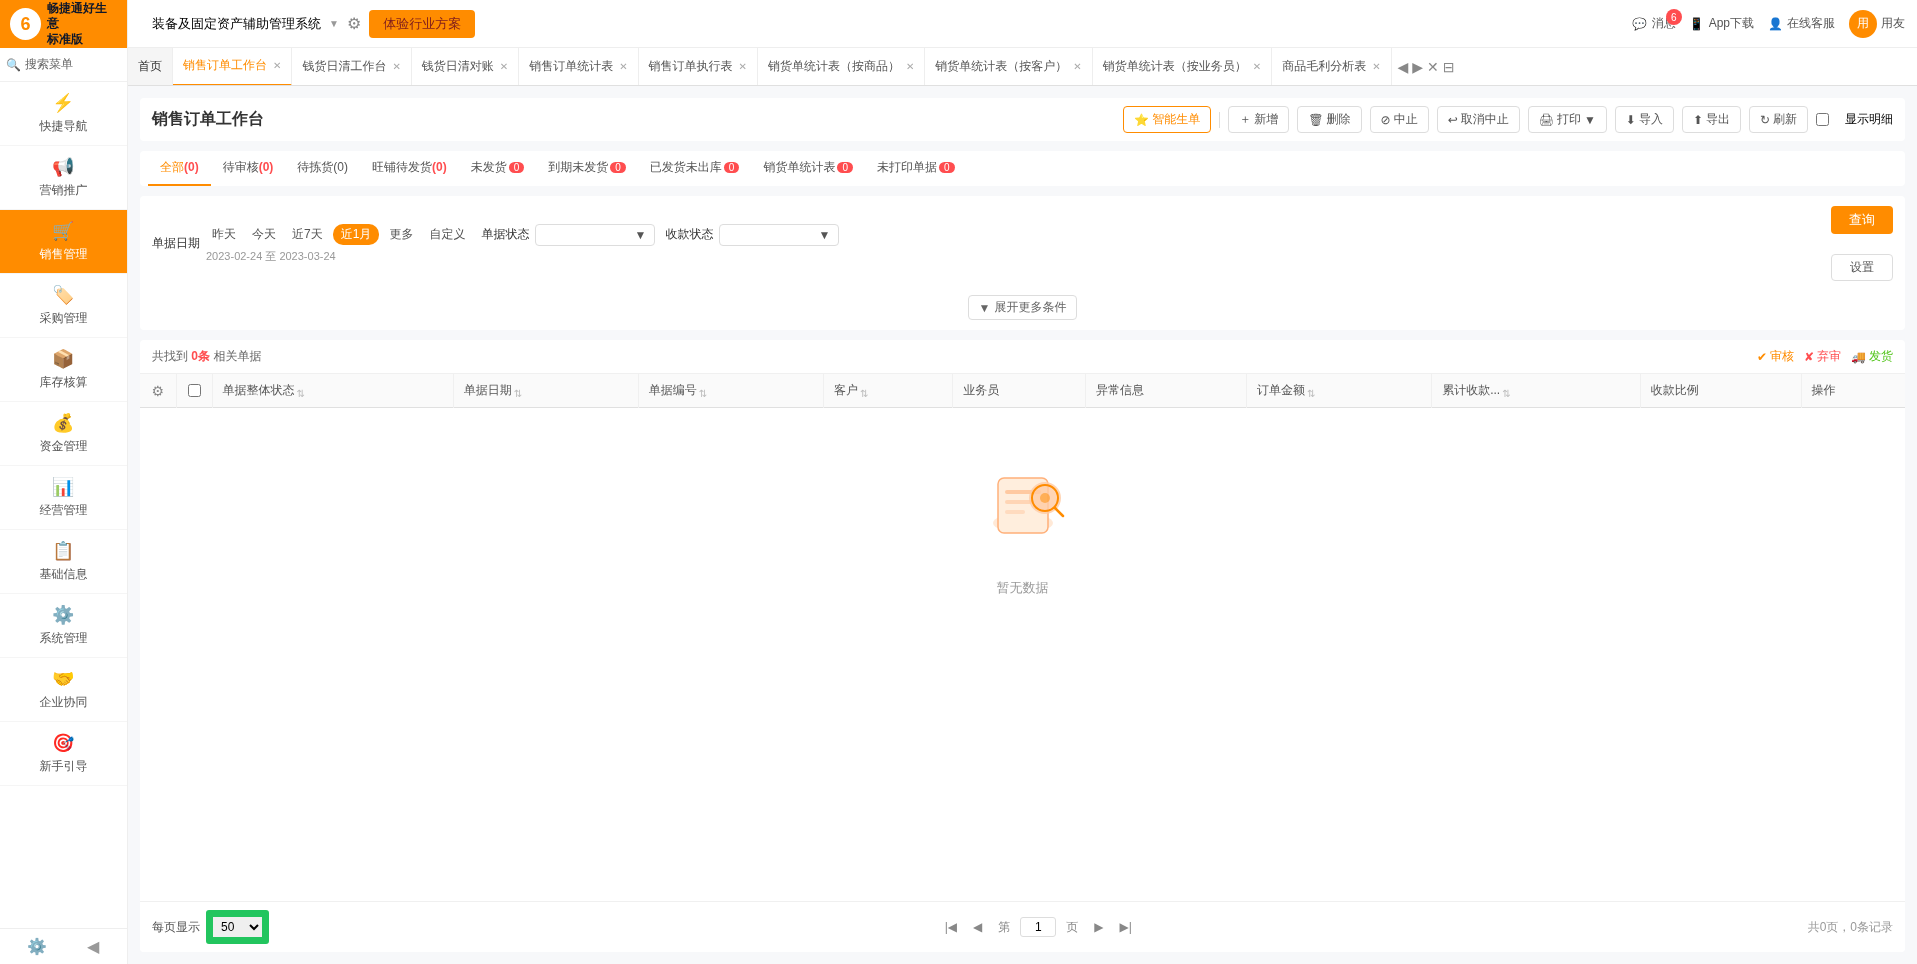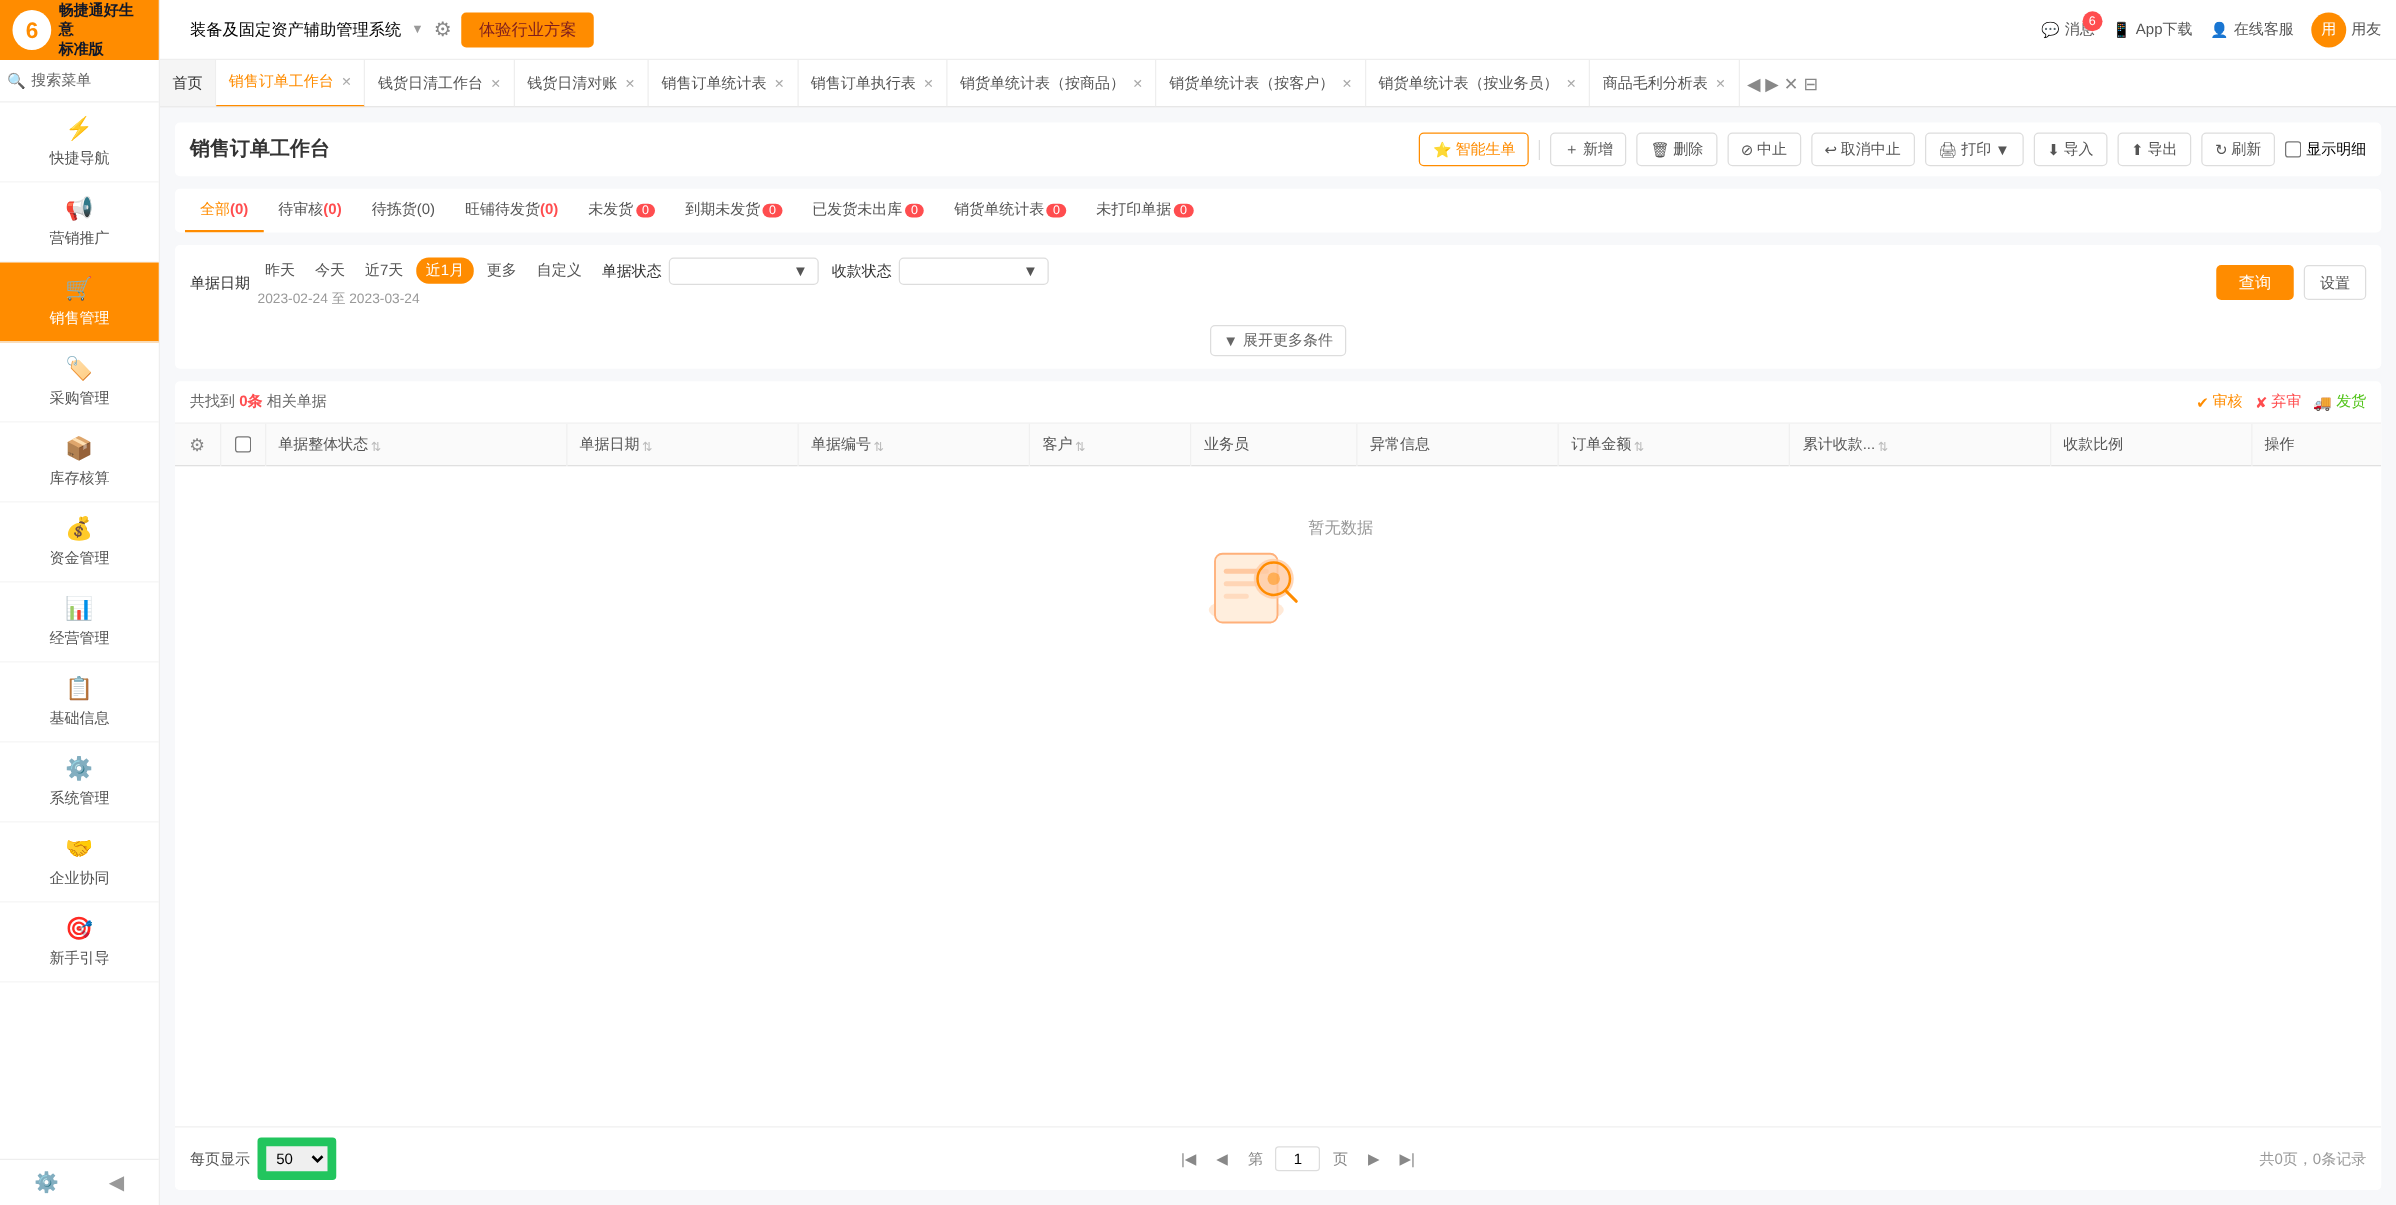--- a/index.html
+++ b/index.html
@@ -65,41 +65,41 @@
     .filter-label { color: #333; white-space: nowrap; }
     .filter-date-options { display: flex; align-items: center; gap: 4px; }
     .date-opt { padding: 2px 6px; border-radius: 3px; cursor: pointer; color: #555; font-size: 12px; }
     .date-opt.active { background: #ff8c00; color: #fff; border-radius: 10px; padding: 2px 8px; }
     .date-range { font-size: 11px; color: #999; margin-top: 2px; }
     .filter-select { border: 1px solid #ddd; border-radius: 4px; padding: 3px 8px; color: #555; font-size: 12px; display: flex; align-items: center; gap: 4px; cursor: pointer; min-width: 120px; justify-content: space-between; }
     .expand-btn { display: flex; align-items: center; gap: 4px; color: #666; font-size: 12px; cursor: pointer; padding: 3px 10px; border: 1px solid #ddd; border-radius: 4px; }
     .query-btn { background: #ff8c00; color: #fff; border: none; padding: 5px 18px; border-radius: 4px; cursor: pointer; font-size: 13px; }
     .set-btn { background: #fff; color: #555; border: 1px solid #ddd; padding: 4px 12px; border-radius: 4px; cursor: pointer; font-size: 12px; }
     .filter-row { display: flex; align-items: flex-start; gap: 10px; flex: 1; }
-    .filter-right { display: flex; flex-direction: row; gap: 8px; margin-left: auto; }
+    .filter-right { display: flex; flex-direction: column; gap: 20px; margin-left: auto; }
 
     
     .table-area { background: #fff; border-radius: 4px; flex: 1; display: flex; flex-direction: column; overflow: hidden; }
     .table-toolbar { display: flex; align-items: center; justify-content: space-between; padding: 8px 12px; border-bottom: 1px solid #f0f0f0; }
     .table-count { font-size: 12px; color: #666; }
     .table-count .num { color: #ff4d4f; font-weight: bold; }
     .table-actions { display: flex; align-items: center; gap: 10px; }
     .tbl-action { display: flex; align-items: center; gap: 3px; font-size: 12px; cursor: pointer; }
     .tbl-action.approve { color: #ff8c00; }
     .tbl-action.cancel { color: #ff4d4f; }
     .tbl-action.ship { color: #52c41a; }
     .table-wrap { flex: 1; overflow: auto; }
     table { width: 100%; border-collapse: collapse; font-size: 12px; }
     thead tr { background: #fafafa; border-bottom: 1px solid #e0e0e0; }
     thead th { padding: 8px 10px; text-align: left; color: #555; font-weight: 500; white-space: nowrap; border-right: 1px solid #f0f0f0; }
     thead th:last-child { border-right: none; }
     .th-check { width: 36px; text-align: center; }
     .th-sort { display: flex; align-items: flex-end; gap: 2px; }
     .sort-icon { color: #bbb; font-size: 10px; }
-    .empty-area { display: flex; flex-direction: row; align-items: flex-start; justify-content: center; flex: 1; padding: 40px; }
+    .empty-area { display: flex; flex-direction: column; align-items: center; justify-content: center; flex: 1; padding: 40px; }
     .empty-img { font-size: 80px; color: #ffcba4; margin-bottom: 12px; }
     .empty-text { color: #999; font-size: 13px; }
 
     
     .pagination { display: flex; align-items: center; justify-content: space-between; padding: 8px 12px; border-top: 1px solid #f0f0f0; background: #fff; font-size: 12px; color: #555; }
     .page-size { display: flex; align-items: center; gap: 6px; }
     .page-size select { border: 7px solid #22c55e; border-radius: 3px; padding: 2px 4px; font-size: 12px; }
     .page-nav { display: flex; align-items: center; gap: 4px; }
     .page-nav span { cursor: pointer; padding: 2px 6px; color: #888; }
     .page-input { border: 1px solid #ddd; border-radius: 3px; width: 36px; text-align: center; padding: 2px 4px; font-size: 12px; }
@@ -305,21 +305,21 @@
           <span>导入</span>
         </button>
         <button class="action-btn">
           <span>⬆</span>
           <span>导出</span>
         </button>
         <button class="action-btn">
           <span>↻</span>
           <span>刷新</span>
         </button>
-        <label style="display:flex;align-items:center;gap:4px;font-size:12px;cursor:pointer;">
+        <label style="display:flex;align-items:center;gap:16px;font-size:12px;cursor:pointer;">
           <input type="checkbox" style="">
           <span>显示明细</span>
         </label>
       </div>
     </div>
 
     <div class="sub-tabs">
       <div class="sub-tab active">
         <span>全部</span><span class="count">(0)</span>
       </div>

